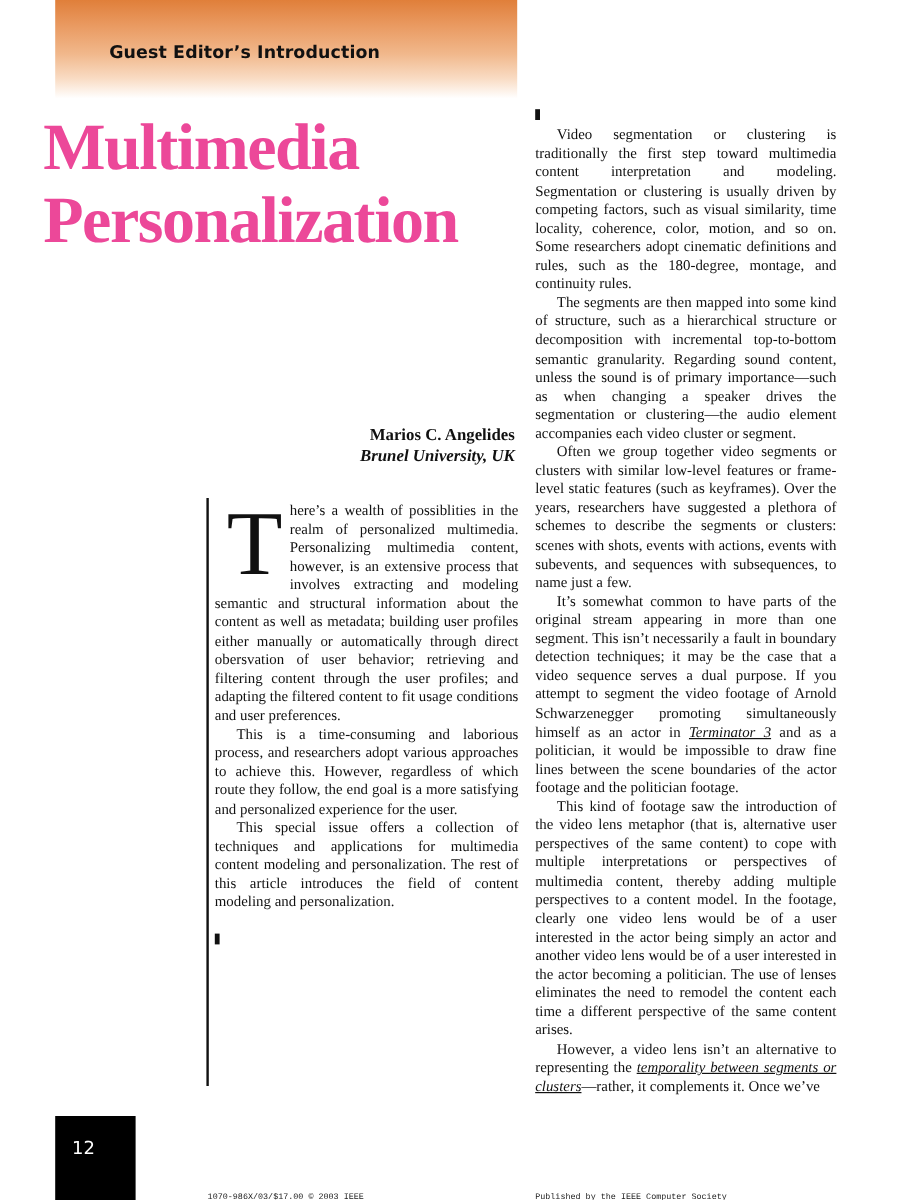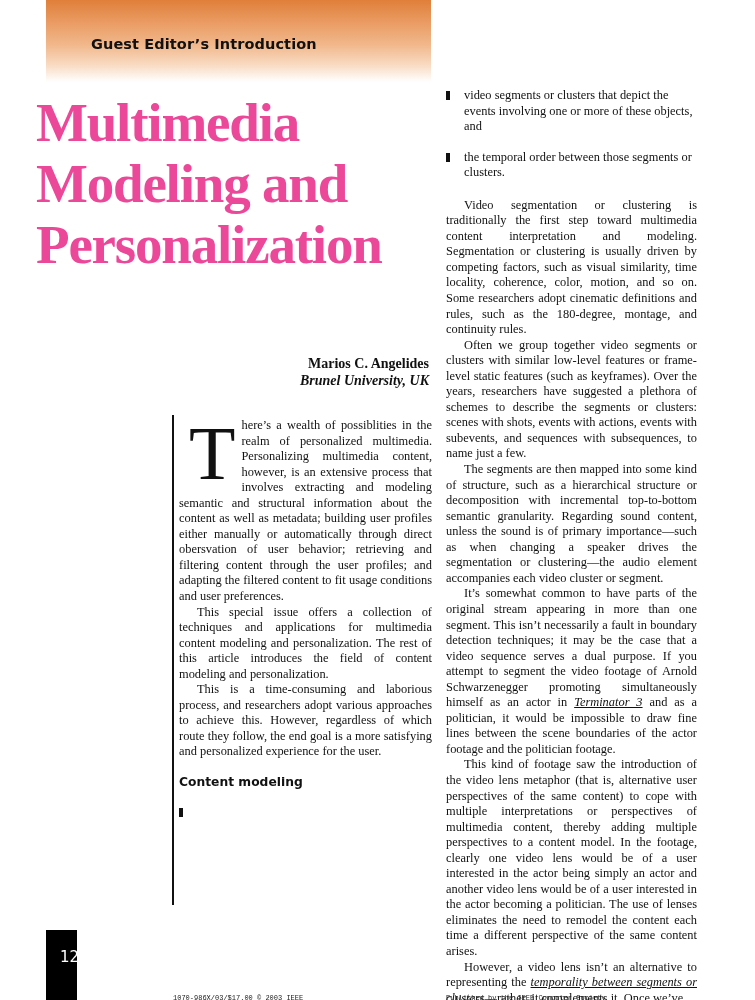--- a/index.html
+++ b/index.html
@@ -21,69 +21,62 @@
   .col-right { left:446px; top:88px; width:251px; }
   .col p { margin:0; text-indent:18px; }
   .col p.noindent { text-indent:0; }
   .dropcap { float:left; font-size:76px; line-height:62px; margin:4px 6px 0 10px; font-family:"Liberation Serif", serif; }
   .subhead { font-family:"DejaVu Sans", sans-serif; font-weight:bold; font-size:12.3px; margin-top:14px; line-height:16px; }
   .bullet { position:relative; padding-left:18px; text-align:left; margin:15px 0; }
   .bullet .mark { position:absolute; left:0; top:3px; width:3.5px; height:9px; background:#111; }
   .bullet.first { margin-top:0; }
   .col-right .bullet.first { margin-top:0; }
   .gap { height:15px; }
-  .page-box { position:absolute; left:46px; top:930px; width:31px; height:70px; background:#000; }
+  .page-box { position:absolute; left:46px; top:930px; width:67px; height:70px; background:#000; }
   .page-num { position:absolute; left:0; width:47px; top:18px; text-align:center; color:#fff;
     font-family:"DejaVu Sans", sans-serif; font-size:15px; }
   .footer-text { position:absolute; top:994px; font-family:Liberation Mono, monospace; font-size:7px; color:#222; }
   em { font-style:italic;text-decoration:underline; }
 </style>
 </head>
 <body>
 
 <div class="header-band"></div>
 <div class="section-label">Guest Editor’s Introduction</div>
 
 <h1 class="title" style="margin:0;">
   <div>Multimedia</div>
-  <div>Modeling and</div>
   <div>Personalization</div>
 </h1>
 
 <div class="author">
   <div class="name">Marios C. Angelides</div>
   <div class="aff">Brunel University, UK</div>
 </div>
 
 <div class="vrule"></div>
 
 <div class="col col-left">
   <p class="noindent"><span class="dropcap">T</span><span>here’s a wealth of possiblities in the realm of personalized multimedia. Personalizing multimedia content, however, is an extensive process that involves extracting and modeling semantic and structural information about the content as well as metadata; building user profiles either manually or automatically through direct obersvation of user behavior; retrieving and filtering content through the user profiles; and adapting the filtered content to fit usage conditions and user preferences.</span></p>
+  <p>This is a time-consuming and laborious process, and researchers adopt various approaches to achieve this. However, regardless of which route they follow, the end goal is a more satisfying and personalized experience for the user.</p>
   <p>This special issue offers a collection of techniques and applications for multimedia content modeling and personalization. The rest of this article introduces the field of content modeling and personalization.</p>
-  <p>This is a time-consuming and laborious process, and researchers adopt various approaches to achieve this. However, regardless of which route they follow, the end goal is a more satisfying and personalized experience for the user.</p>
-  <div class="subhead">Content modeling</div>
   <div class="gap"></div>
   <div class="bullet first">
     <span class="mark"></span>
   </div>
 </div>
 
 <div class="col col-right">
   <div class="bullet first">
     <span class="mark"></span>
-    <span>video segments or clusters that depict the events involving one or more of these objects, and</span>
-  </div>
-  <div class="bullet">
-    <span class="mark"></span>
-    <span>the temporal order between those segments or clusters.</span>
   </div>
   <div class="gap" style="height:2px"></div>
   <p>Video segmentation or clustering is traditionally the first step toward multimedia content interpretation and modeling. Segmentation or clustering is usually driven by competing factors, such as visual similarity, time locality, coherence, color, motion, and so on. Some researchers adopt cinematic definitions and rules, such as the 180-degree, montage, and continuity rules.</p>
+  <p>The segments are then mapped into some kind of structure, such as a hierarchical structure or decomposition with incremental top-to-bottom semantic granularity. Regarding sound content, unless the sound is of primary importance—such as when changing a speaker drives the segmentation or clustering—the audio element accompanies each video cluster or segment.</p>
   <p>Often we group together video segments or clusters with similar low-level features or frame-level static features (such as keyframes). Over the years, researchers have suggested a plethora of schemes to describe the segments or clusters: scenes with shots, events with actions, events with subevents, and sequences with subsequences, to name just a few.</p>
-  <p>The segments are then mapped into some kind of structure, such as a hierarchical structure or decomposition with incremental top-to-bottom semantic granularity. Regarding sound content, unless the sound is of primary importance—such as when changing a speaker drives the segmentation or clustering—the audio element accompanies each video cluster or segment.</p>
   <p><span>It’s somewhat common to have parts of the original stream appearing in more than one segment. This isn’t necessarily a fault in boundary detection techniques; it may be the case that a video sequence serves a dual purpose. If you attempt to segment the video footage of Arnold Schwarzenegger promoting simultaneously himself as an actor in </span><em>Terminator 3</em><span> and as a politician, it would be impossible to draw fine lines between the scene boundaries of the actor footage and the politician footage.</span></p>
   <p>This kind of footage saw the introduction of the video lens metaphor (that is, alternative user perspectives of the same content) to cope with multiple interpretations or perspectives of multimedia content, thereby adding multiple perspectives to a content model. In the footage, clearly one video lens would be of a user interested in the actor being simply an actor and another video lens would be of a user interested in the actor becoming a politician. The use of lenses eliminates the need to remodel the content each time a different perspective of the same content arises.</p>
   <p><span>However, a video lens isn’t an alternative to representing the </span><em>temporality between segments or clusters</em><span>—rather, it complements it. Once we’ve</span></p>
 </div>
 
 <div class="page-box">
   <div class="page-num">12</div>
 </div>
 <div class="footer-text" style="left:173px">1070-986X/03/$17.00 © 2003 IEEE</div>
 <div class="footer-text" style="left:446px">Published by the IEEE Computer Society</div>

